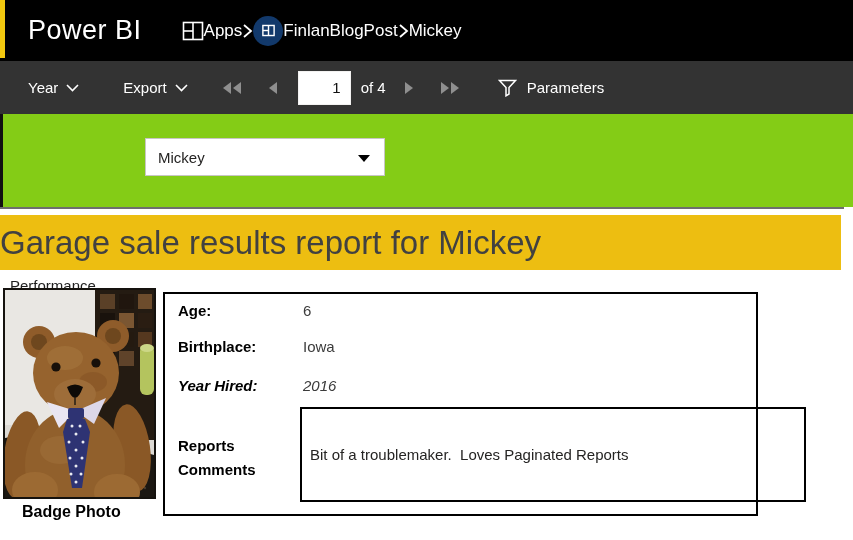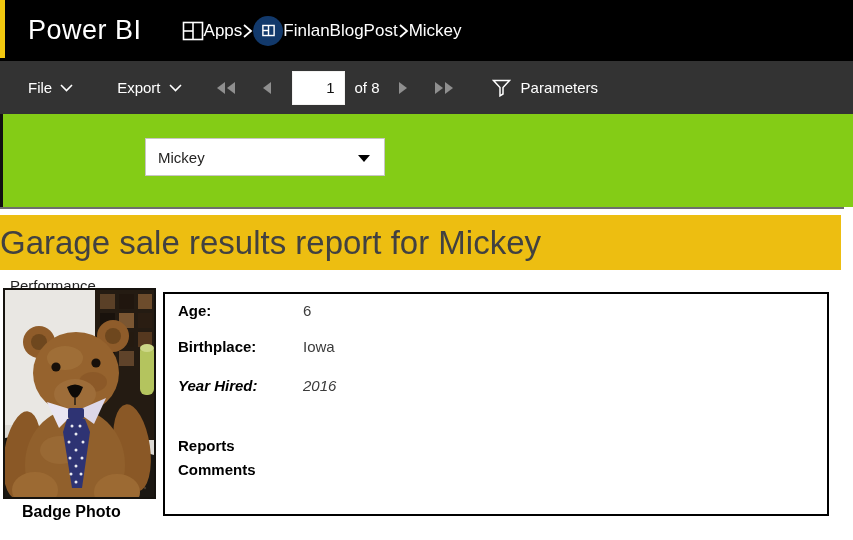--- a/index.html
+++ b/index.html
@@ -46,21 +46,21 @@
 
   
   .report-divider{position:absolute;left:0;top:207px;width:844px;height:2px;background:#6e6e6e;}
   .title-band{position:absolute;left:0;top:215px;width:841px;height:55px;background:var(--title-band);}
   .title-band h1{font-size:33px;font-weight:300;color:#414141;line-height:55px;white-space:nowrap;overflow:hidden;}
 
   .photo{position:absolute;left:3px;top:288px;width:153px;height:211px;border:2px solid #15120e;background:#dcd9d4;}
   .photo svg{display:block;}
   .photo-caption{position:absolute;left:22px;top:503px;font-size:16px;font-weight:bold;color:#000;}
 
-  .info-box{position:absolute;left:163px;top:292px;width:666px;height:224px;border:2px solid #000;background:#fff;font-size:15px;color:#252423;}
+  .info-box{position:absolute;left:163px;top:292px;width:595px;height:224px;border:2px solid #000;background:#fff;font-size:15px;color:#252423;}
   .f-label{position:absolute;left:13px;font-weight:bold;color:#000;white-space:nowrap;}
   .f-value{position:absolute;left:138px;color:#3b3b3b;white-space:nowrap;}
   .r1{top:8px;} .r2{top:44px;} .r3{top:83px;font-style:italic;}
   .mgr-label{position:absolute;left:13px;top:140px;font-weight:bold;color:#000;line-height:24px;}
   .comments-box{position:absolute;left:135px;top:113px;width:506px;height:95px;border:2px solid #000;display:flex;align-items:center;}
   .comments-box span{padding-left:8px;white-space:pre-wrap;color:#252423;}
 </style>
 </head>
 <body>
 
@@ -97,21 +97,21 @@
       <svg width="11" height="16" viewBox="0 0 11 16">
           <polyline points="2,2 9,8 2,14" fill="none" stroke="#fff" stroke-width="1.8"></polyline>
         </svg>
     </span>
     <a class="crumb">Mickey</a>
   </nav>
 </header>
 
 <div class="toolbar">
   <div class="tb-btn tb-file">
-    <span>File</span>
+    <span>Year</span>
     <svg width="13" height="8" viewBox="0 0 13 8">
         <polyline points="1,1 6.5,6.5 12,1" fill="none" stroke="#fff" stroke-width="1.6"></polyline>
       </svg>
   </div>
   <div class="tb-btn tb-export">
     <span>Export</span>
     <svg width="13" height="8" viewBox="0 0 13 8">
         <polyline points="1,1 6.5,6.5 12,1" fill="none" stroke="#fff" stroke-width="1.6"></polyline>
       </svg>
   </div>
@@ -124,21 +124,21 @@
             <polygon points="19,1 19,13 11,7"></polygon>
           </g>
         </svg>
     </span>
     <span class="nav-ic nav-prev">
       <svg width="10" height="14" viewBox="0 0 10 14">
           <polygon points="9,1 9,13 1,7" fill="#8F8F8F"></polygon>
         </svg>
     </span>
     <input class="page-input" value="1" style="">
-    <span class="of-label">of 8</span>
+    <span class="of-label">of 4</span>
     <span class="nav-ic nav-next">
       <svg width="10" height="14" viewBox="0 0 10 14">
           <polygon points="1,1 1,13 9,7" fill="#8F8F8F"></polygon>
         </svg>
     </span>
     <span class="nav-ic">
       <svg width="20" height="14" viewBox="0 0 20 14">
           <g fill="#8F8F8F">
             <polygon points="1,1 1,13 9,7"></polygon>
             <polygon points="11,1 11,13 19,7"></polygon>
@@ -262,13 +262,16 @@
   <div class="f-label r2">Birthplace:</div>
   <div class="f-value r2">Iowa</div>
 
   <div class="f-label r3">Year Hired:</div>
   <div class="f-value r3">2016</div>
 
   <div class="mgr-label">
     <div>Reports</div>
     <div>Comments</div>
   </div>
+  <div class="comments-box">
+    <span>Bit of a troublemaker.  Loves Paginated Reports</span>
+  </div>
 </div>
 
 </body></html>

